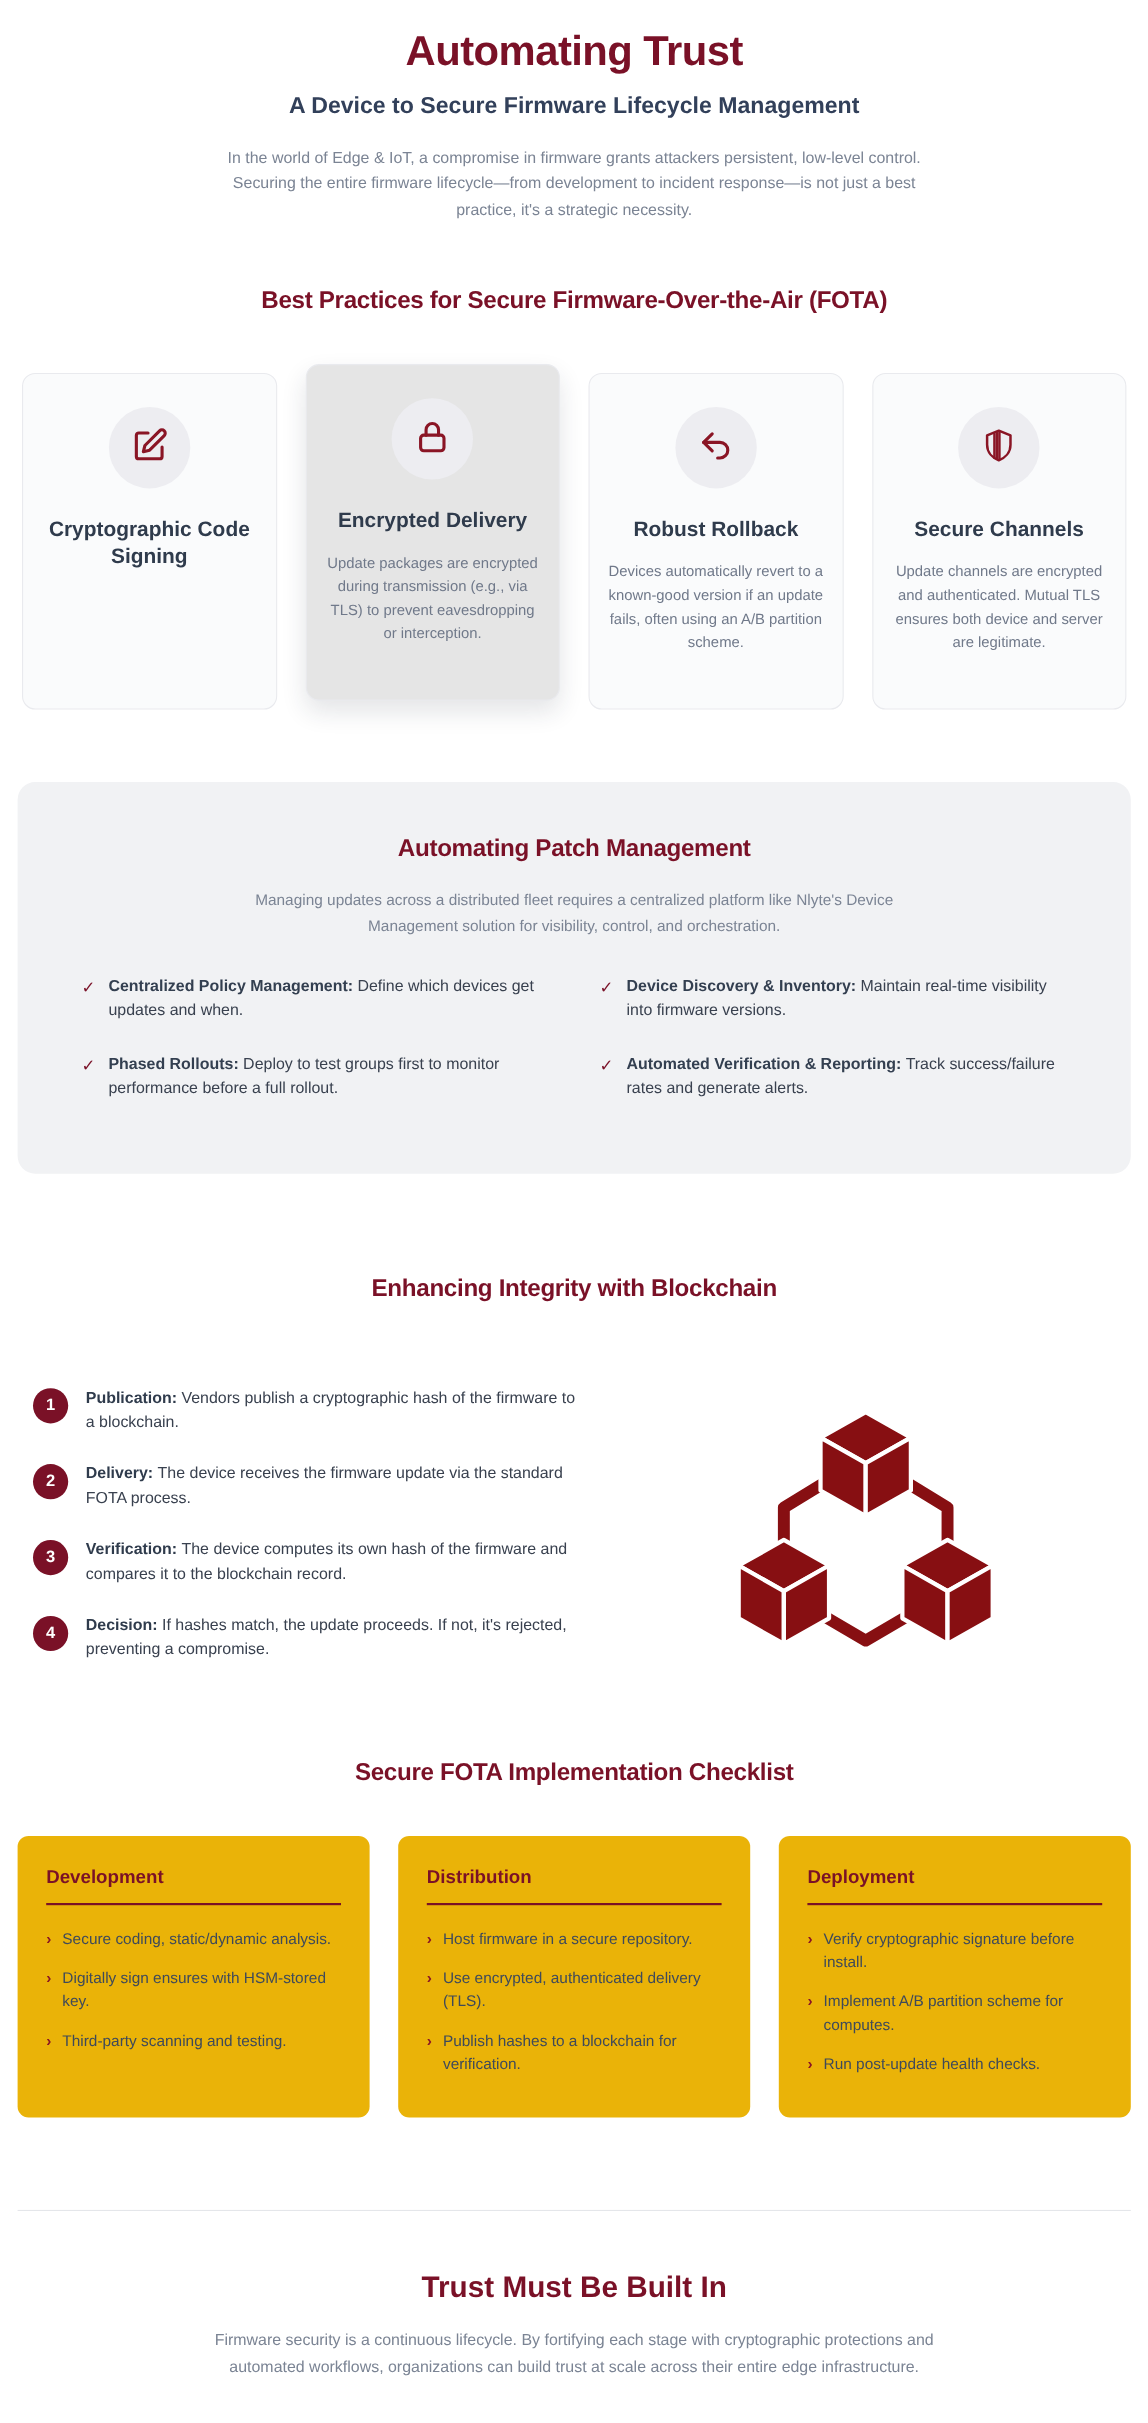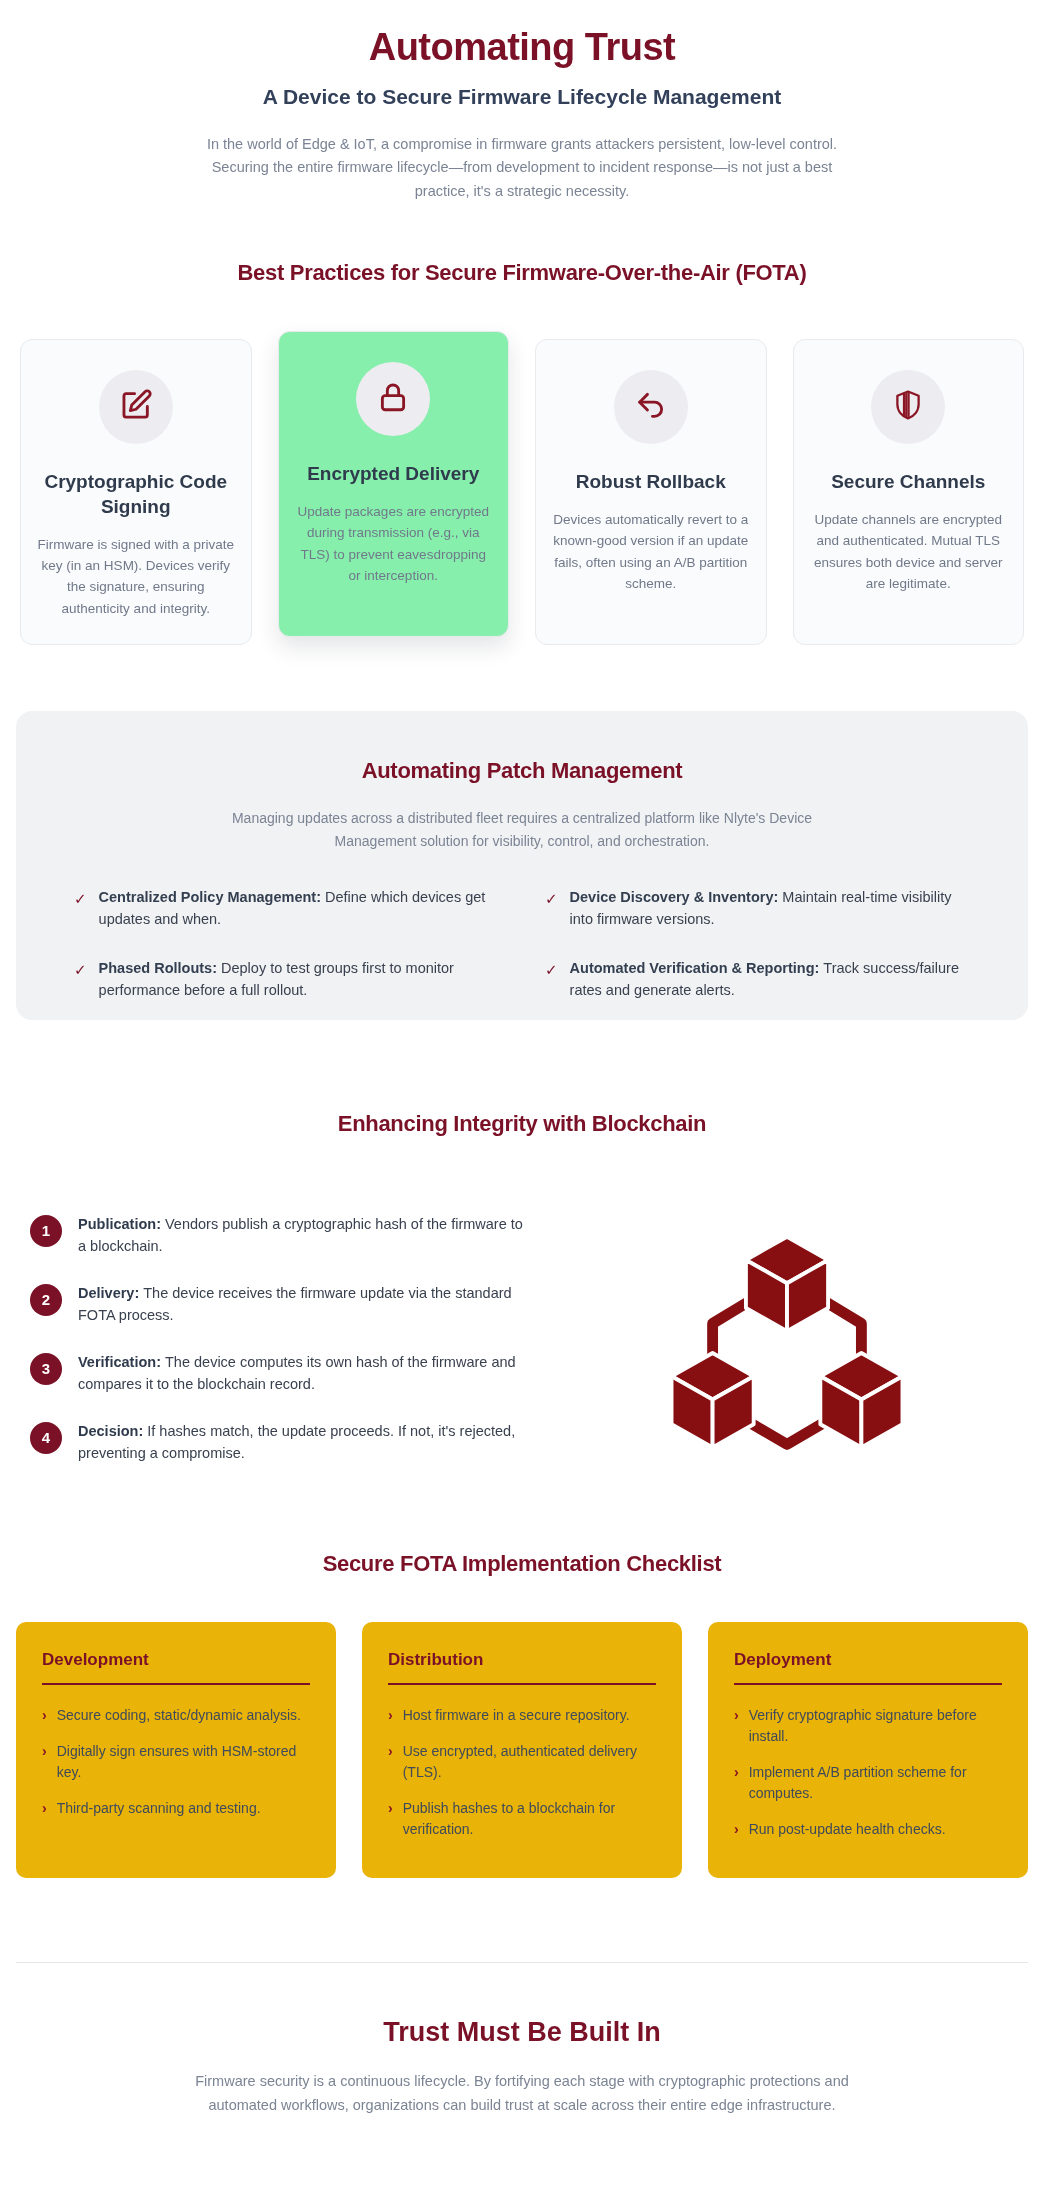--- a/index.html
+++ b/index.html
@@ -37,39 +37,39 @@
     display: grid; grid-template-columns: repeat(4, 1fr); gap: 26px;
     padding: 0 20px; margin-top: 50px; align-items: start;
   }
   .card {
     background: #fafbfc; border: 1px solid #e9eaee; border-radius: 12px;
     padding: 30px 16px 16px; text-align: center; min-height: 306px;
   }
   .card.elevated {
     transform: translateY(-8px);
     box-shadow: 0 10px 22px rgba(30,40,60,0.12);
-    background: #86efac;
+    background: #e5e5e5;
   }
   .icon-circle {
     width: 74px; height: 74px; border-radius: 50%;
     background: #ededf1; margin: 0 auto;
     display: flex; align-items: center; justify-content: center;
   }
   .icon-circle svg { width: 34px; height: 34px; stroke: #8a1525; fill: none;
     stroke-width: 2; stroke-linecap: round; stroke-linejoin: round; }
   .card h3 {
     margin-top: 26px; font-size: 19px; font-weight: bold; color: #2f3b4c;
     line-height: 1.3;
   }
   .card p { margin-top: 14px; font-size: 13.5px; line-height: 1.58; color: #70798a; }
 
   
   .panel {
     margin: 66px 16px 0; background: #f1f2f4; border-radius: 16px;
-    padding: 44px 58px 18px;
+    padding: 44px 58px 65px;
   }
   .panel .section-heading { margin-top: 0; }
   .panel-sub {
     margin: 20px auto 0; max-width: 650px; text-align: center;
     font-size: 14px; line-height: 1.6; color: #7b8494;
   }
   .check-grid {
     display: grid; grid-template-columns: 1fr 1fr; gap: 26px 46px; margin-top: 34px;
   }
   .check-item { display: flex; gap: 12px; font-size: 14.5px; line-height: 1.55; }
@@ -139,21 +139,20 @@
     <div class="card">
       <div class="icon-circle">
         <span>
           <svg viewBox="0 0 24 24">
               <path d="M11 4H5a1.5 1.5 0 0 0-1.5 1.5V19A1.5 1.5 0 0 0 5 20.5h13.5A1.5 1.5 0 0 0 20 19v-6"></path>
               <path d="M18.4 2.6a2.1 2.1 0 0 1 3 3L12 15l-4 1 1-4 9.4-9.4z"></path>
             </svg>
         </span>
       </div>
       <h3>Cryptographic Code Signing</h3>
-      <p>Firmware is signed with a private key (in an HSM). Devices verify the signature, ensuring authenticity and integrity.</p>
     </div>
 
     <div class="card elevated">
       <div class="icon-circle">
         <span>
           <svg viewBox="0 0 24 24">
               <rect x="4.5" y="11" width="15" height="10" rx="2"></rect>
               <path d="M8 11V7.5a4 4 0 0 1 8 0V11"></path>
             </svg>
         </span>

